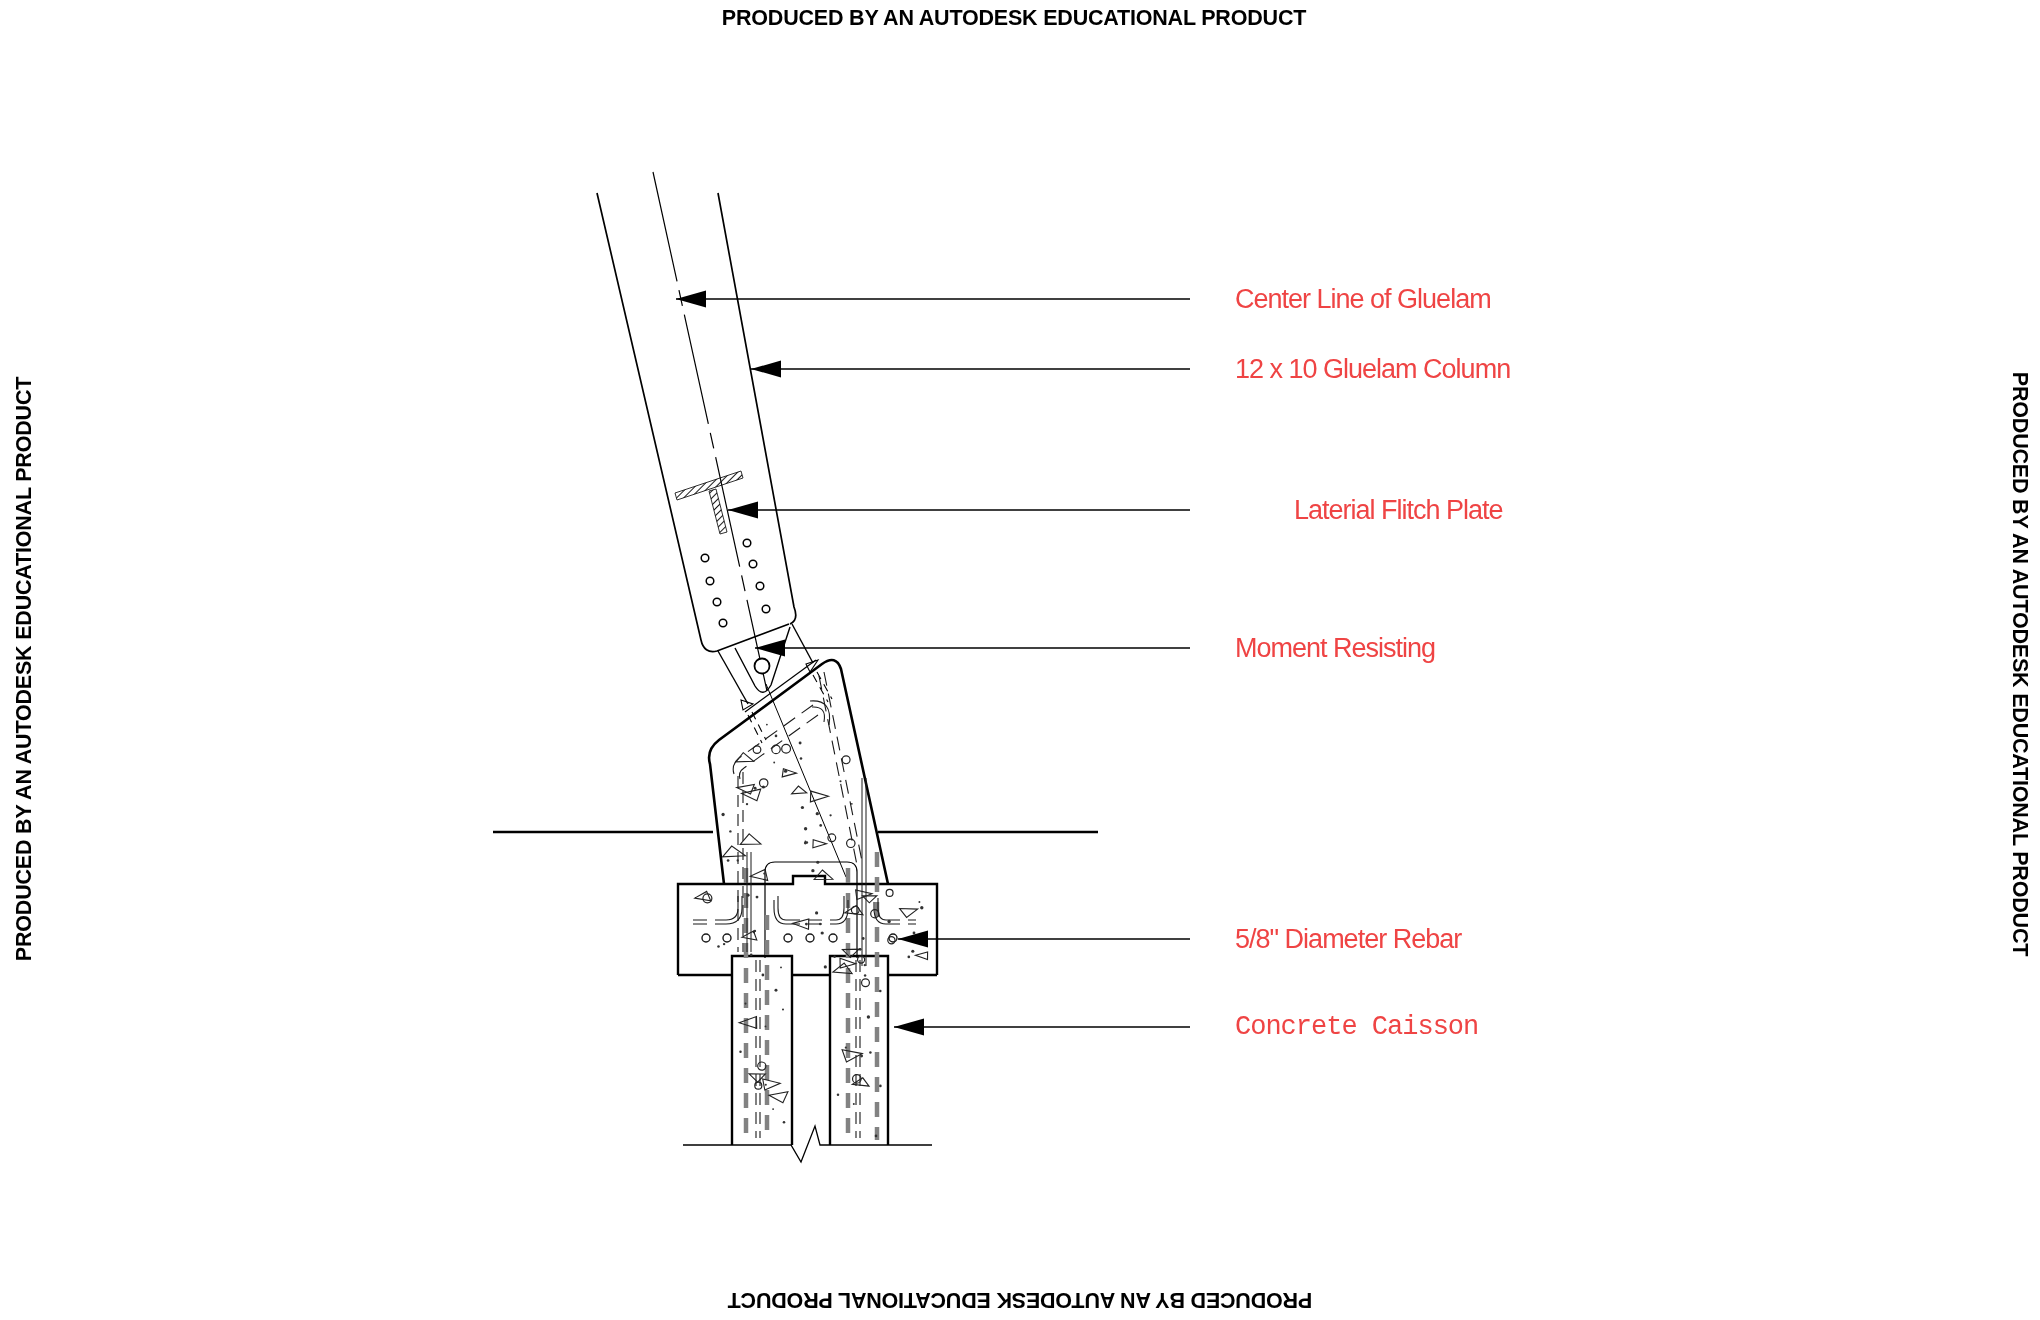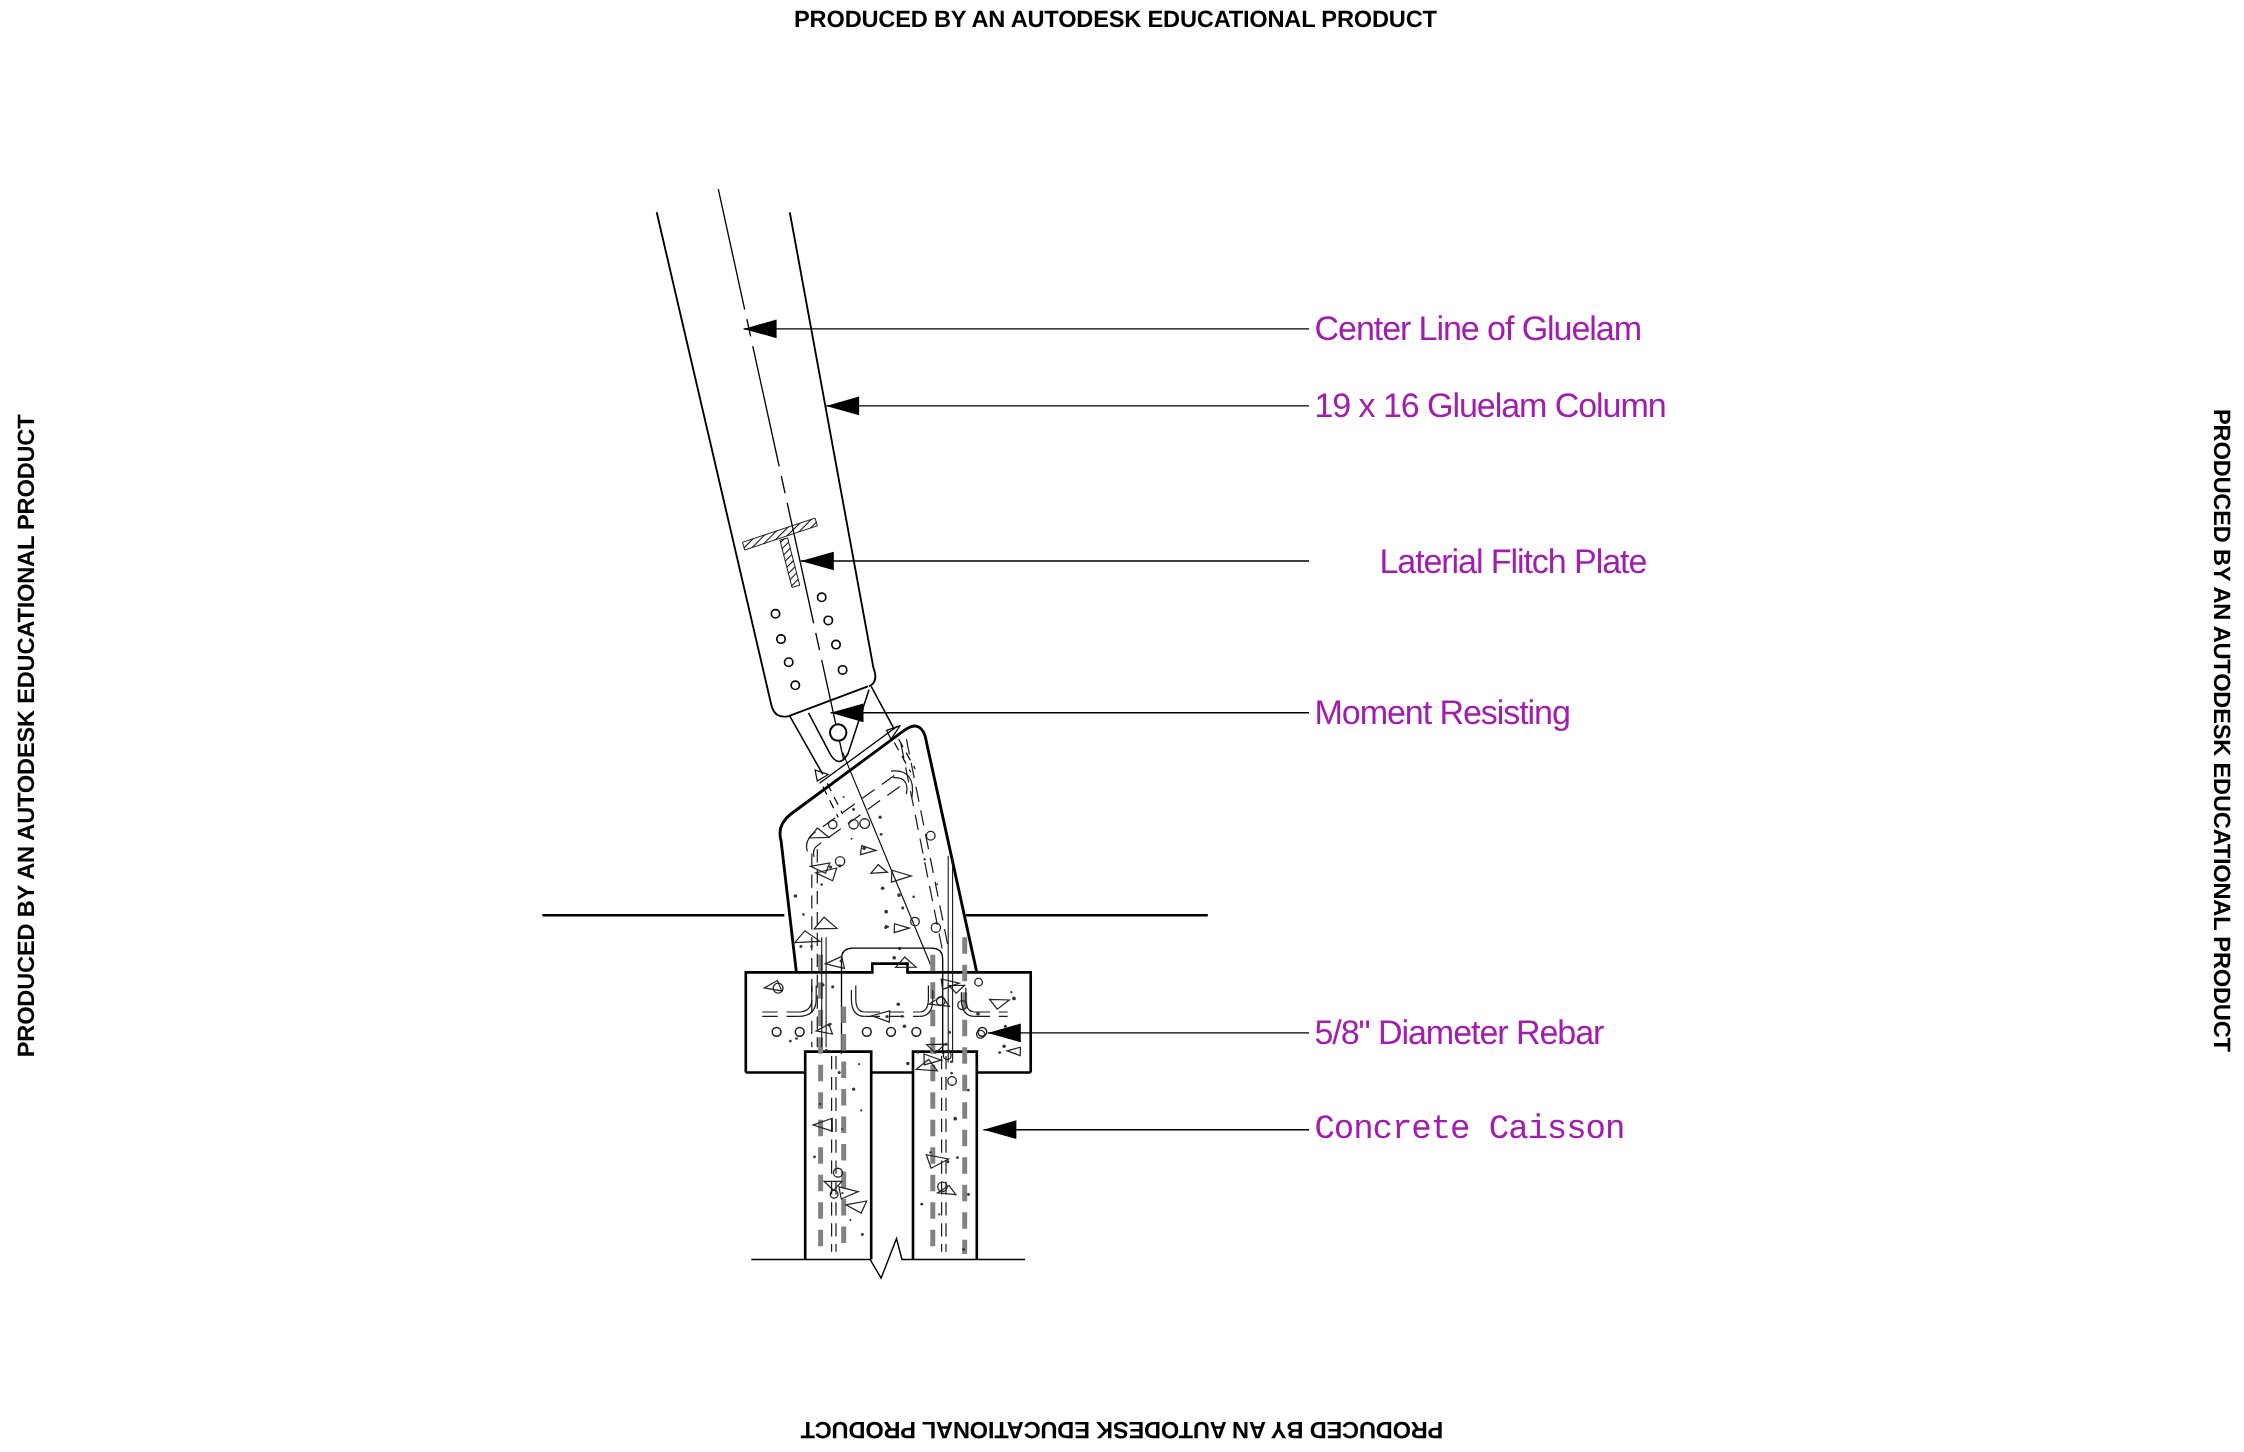--- a/index.html
+++ b/index.html
@@ -19,26 +19,27 @@
     color:#000;
     white-space:nowrap;
     transform-origin:center center;
   }
   .wm-top{left:1014px;top:18px;transform:translate(-50%,-50%);}
   .wm-bottom{left:1020px;top:1299px;transform:translate(-50%,-50%) rotate(180deg);}
   .wm-left{left:24px;top:669px;transform:translate(-50%,-50%) rotate(-90deg);}
   .wm-right{left:2019px;top:664px;transform:translate(-50%,-50%) rotate(90deg);}
   .callout-label{
     position:absolute;
-    font-size:31px;
+    font-size:27px;
     letter-spacing:-1px;
-    color:#a21caf;
+    color:#ef4444;
     white-space:nowrap;
     transform:translateY(-50%);
     line-height:37px;
+    margin-left:40px;
   }
   svg{position:absolute;left:0;top:0;}
 </style>
 </head>
 <body>
 
 <div id="canvas">
 
   <svg width="2040" height="1320" viewBox="0 0 2040 1320">
     <defs>
@@ -307,21 +308,21 @@
 
   <div class="watermark wm-top">PRODUCED BY AN AUTODESK EDUCATIONAL PRODUCT</div>
   <div class="watermark wm-bottom">PRODUCED BY AN AUTODESK EDUCATIONAL PRODUCT</div>
   <div class="watermark wm-left">PRODUCED BY AN AUTODESK EDUCATIONAL PRODUCT</div>
   <div class="watermark wm-right">PRODUCED BY AN AUTODESK EDUCATIONAL PRODUCT</div>
 
   <div class="callout-label" style="left: 1195px; top: 299px;">
     <div>Center Line of Gluelam</div>
   </div>
   <div class="callout-label" style="left: 1195px; top: 369px;">
-    <div>19 x 16 Gluelam Column</div>
+    <div>12 x 10 Gluelam Column</div>
   </div>
   <div class="callout-label" style="left: 1254px; top: 510px;">
     <div>Laterial Flitch Plate</div>
   </div>
   <div class="callout-label" style="left: 1195px; top: 648px; text-align: center;">
     <div>Moment Resisting</div>
   </div>
   <div class="callout-label" style="left: 1195px; top: 939px;">
     <div>5/8" Diameter Rebar</div>
   </div>

